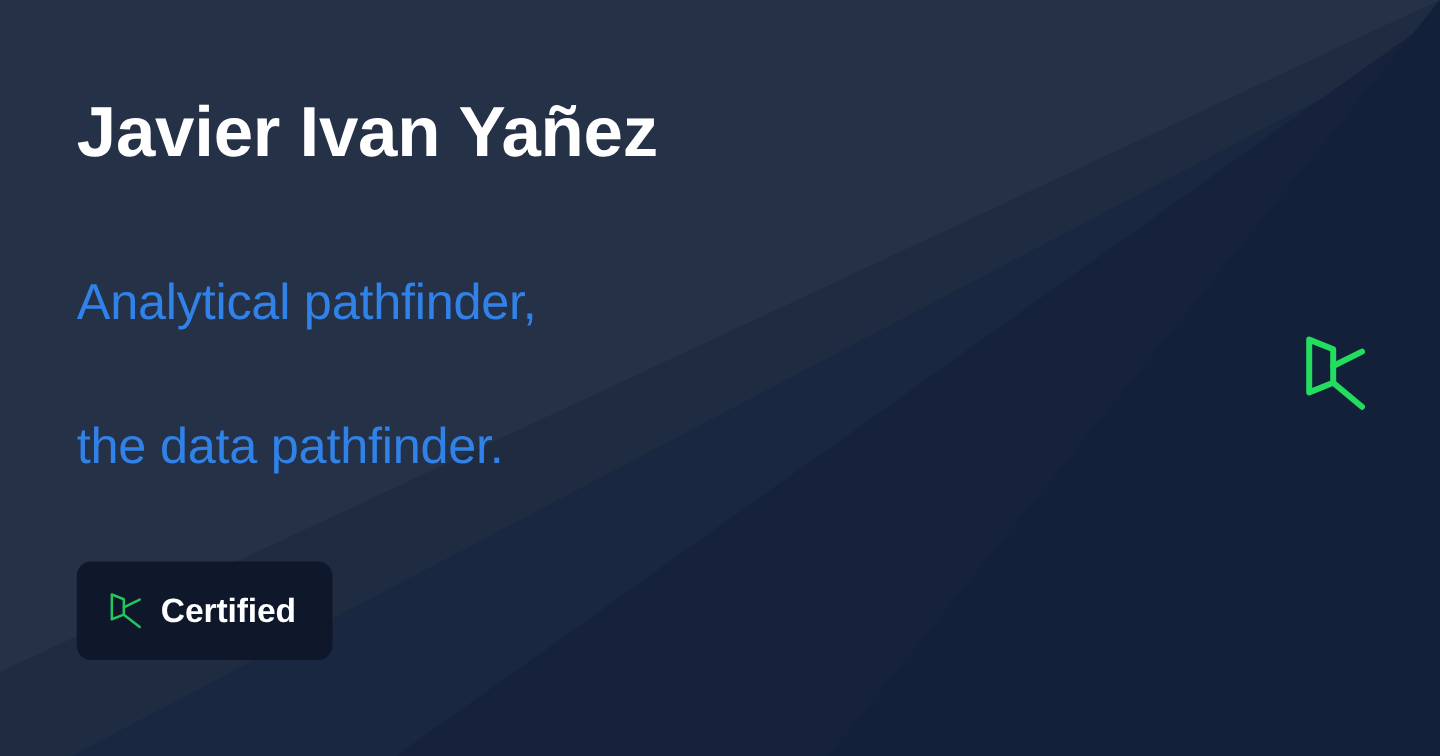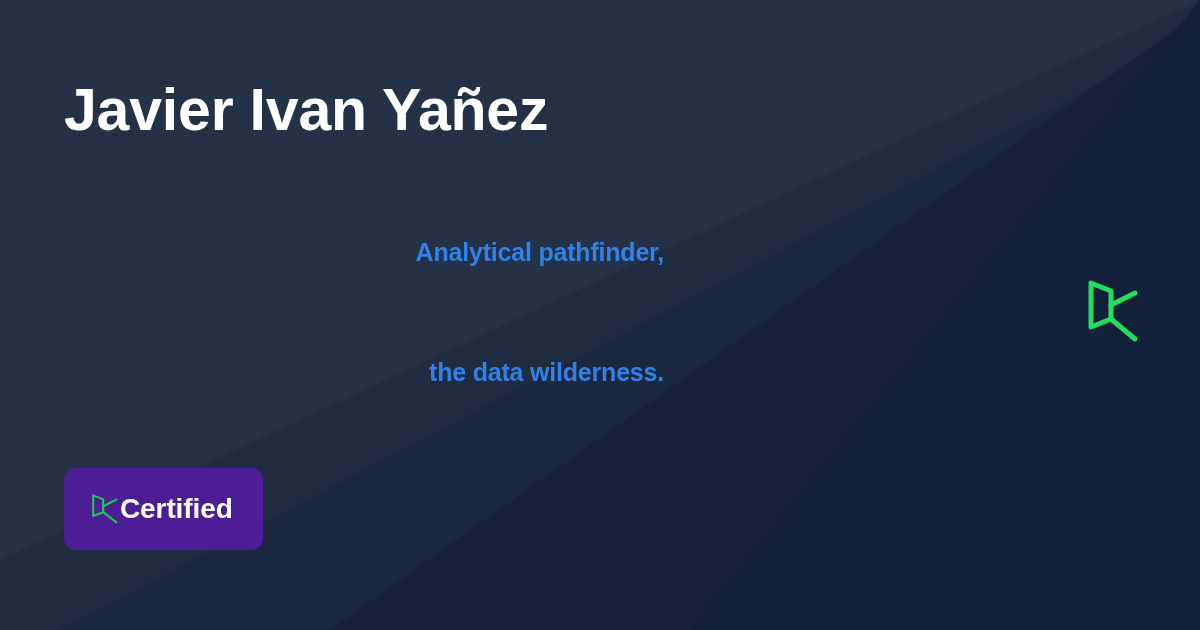--- a/index.html
+++ b/index.html
@@ -9,21 +9,20 @@
   }
   body {
     font-family: "Liberation Sans", sans-serif;
   }
   #card {
     position: relative;
     width: 1200px;
     height: 630px;
     overflow: hidden;
     background: #243147;
-    text-align: right;
   }
 
   
   .bg-layer {
     position: absolute;
     inset: 0;
     width: 1200px;
     height: 630px;
     pointer-events: none;
   }
@@ -50,38 +49,38 @@
     color: #ffffff;
     white-space: nowrap;
   }
 
   .tagline {
     position: absolute;
     top: 222px;
     left: 0;
     width: 600px;
     margin: 0;
-    font-size: 25px;
+    font-size: 42px;
     line-height: 60px;
-    font-weight: 700;
+    font-weight: 400;
     letter-spacing: -0.2px;
     color: #3182e8;
   }
 
   .badge {
     position: absolute;
     left: 0;
     top: 468px;
     height: 82px;
     box-sizing: border-box;
     display: inline-flex;
     align-items: center;
-    gap: 0;
+    gap: 14px;
     padding: 0 30px 0 26px;
-    background: #4c1d95;
+    background: #0f172a;
     border-radius: 12px;
   }
   .badge-logo {
     display: block;
     width: 30px;
     height: 32px;
     flex: 0 0 auto;
   }
   .badge-label {
     font-size: 28px;
@@ -113,21 +112,21 @@
     <polygon points="1200,0 1200,630 690,630" fill="#13203a"></polygon>
   </svg>
 
   <div class="content">
 
     <h1 class="name">Javier Ivan Yañez</h1>
 
     <p class="tagline">
       <span>Analytical pathfinder,</span><br>
       <br>
-      <span>the data wilderness.</span>
+      <span>the data pathfinder.</span>
     </p>
 
     <div class="badge">
       <svg class="badge-logo" viewBox="0 0 30 32" fill="none" aria-hidden="true">
         <path d="M3.2 2.4 L13.2 6.4 L13.2 19.2 L3.2 23.0 Z" stroke="#22c55e" stroke-width="2.1" stroke-linejoin="round" fill="none"></path>
         <path d="M13.2 13.2 L26.4 6.6" stroke="#22c55e" stroke-width="2.1" stroke-linecap="round"></path>
         <path d="M13.2 19.2 L26.4 29.4" stroke="#22c55e" stroke-width="2.1" stroke-linecap="round"></path>
       </svg>
       <span class="badge-label">Certified</span>
     </div>

